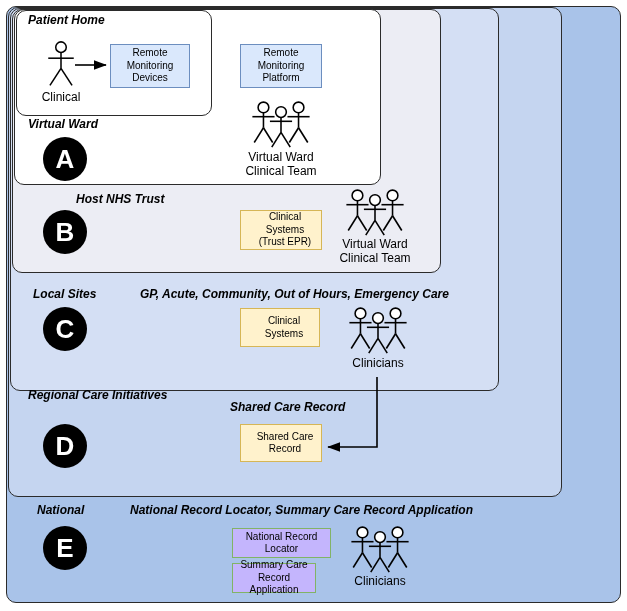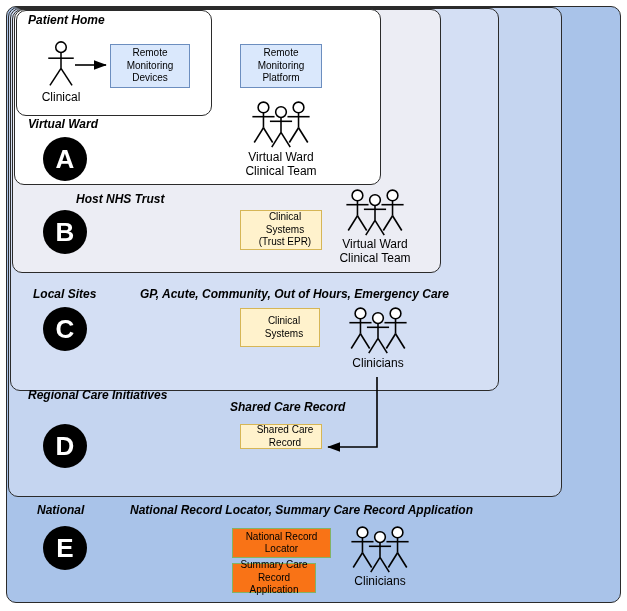--- a/index.html
+++ b/index.html
@@ -34,26 +34,26 @@
   .badge-b { left:43px; top:210px; }
   .badge-c { left:43px; top:307px; }
   .badge-d { left:43px; top:424px; }
   .badge-e { left:43px; top:526px; }
 
   .node { position:absolute; box-sizing:border-box; border:1px solid #000;
           display:flex; align-items:center; justify-content:center;
           text-align:center; font-size:10px; line-height:1.25; white-space:pre-line; }
   .node.blue   { background:#dae8fc; border-color:#6c8ebf; }
   .node.yellow { background:#fff2cc; border-color:#d6b656;padding-left:8px; }
-  .node.green  { background:#f97316; border-color:#82b366; }
+  .node.green  { background:#c4b5fd; border-color:#82b366; }
   .node-rmd  { left:110px; top:44px;  width:80px; height:44px; }
   .node-rmp  { left:240px; top:44px;  width:82px; height:44px; }
   .node-cse  { left:240px; top:210px; width:82px; height:40px; }
   .node-csl  { left:240px; top:308px; width:80px; height:39px; }
-  .node-scr  { left:240px; top:424px; width:82px; height:25px; }
+  .node-scr  { left:240px; top:424px; width:82px; height:38px; }
   .node-nrl  { left:232px; top:528px; width:99px; height:30px; }
   .node-scra { left:232px; top:563px; width:84px; height:30px; }
 
   .actor-svg { position:absolute; }
   .actor-label { position:absolute; text-align:center; font-size:12px;
                  line-height:1.15; white-space:pre-line; }
   .svg-patient { left:44px;  top:40px;  width:34px; height:50px; }
   .lab-patient { left:26px;  top:91px;  width:70px; }
   .svg-team1   { left:248px; top:101px; width:66px; height:48px; }
   .lab-team1   { left:236px; top:151px; width:90px; }

